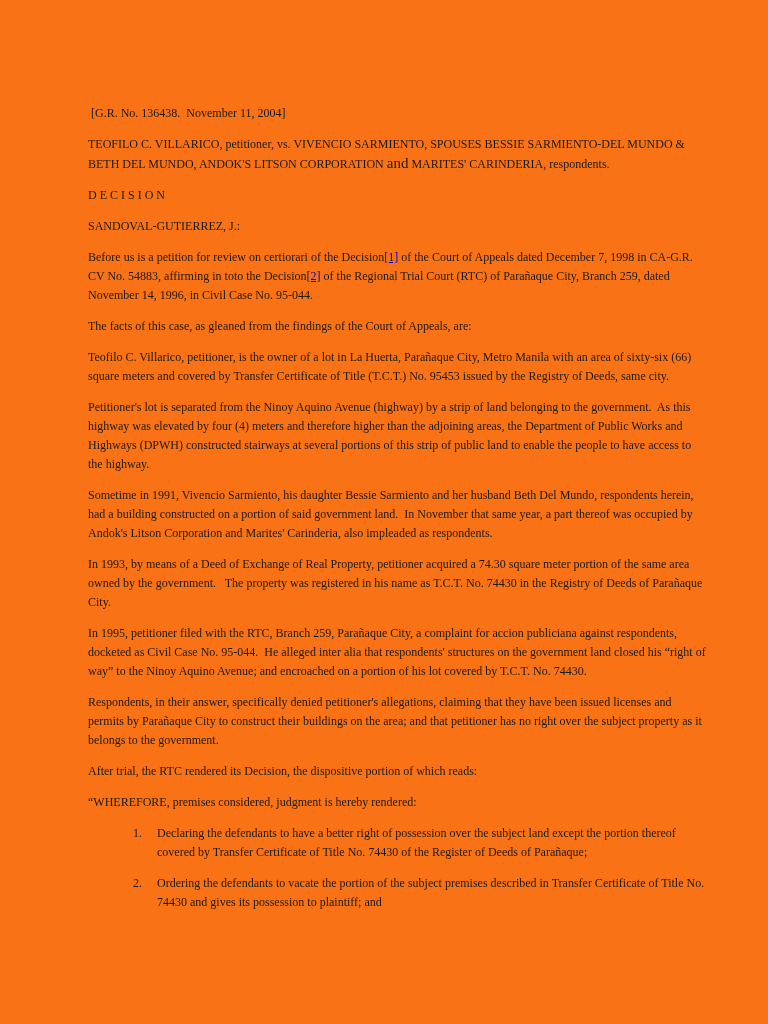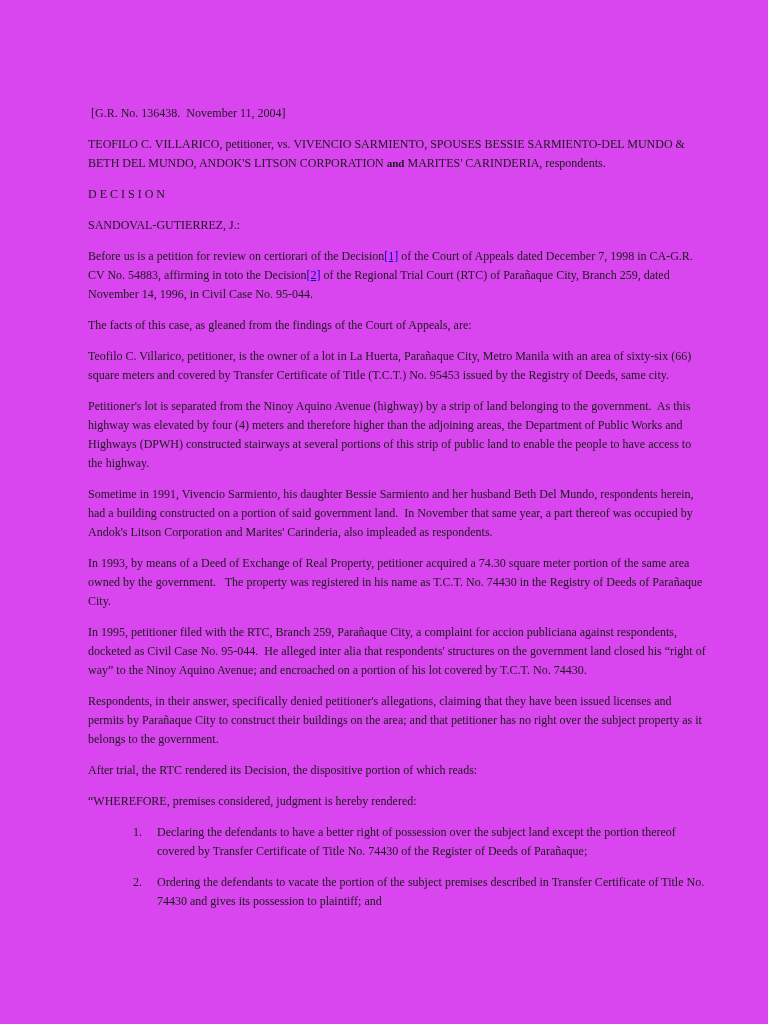--- a/index.html
+++ b/index.html
@@ -1,40 +1,40 @@
 <!DOCTYPE html>
 <html><head>
 <meta charset="utf-8">
 <style>
   html, body { margin: 0; padding: 0; background: #ffffff; }
   .page {
     position: relative;
     width: 768px;
     height: 1024px;
-    background: #d946ef;
+    background: #f97316;
     overflow: hidden;
     font-family: "Liberation Serif", "DejaVu Serif", serif;
     color: #1a1a1a;
   }
   .content {
     position: absolute;
     left: 88px;
     top: 104px;
     width: 620px;
     font-size: 12px;
     line-height: 19px;
     text-align: left;
     white-space: pre-wrap;
   }
   .block { margin: 0 0 12px 0; }
   .list-item { display: flex; margin-left: 45px; }
   .list-number { flex: 0 0 24px; width: 24px; }
   .list-text { flex: 1; }
   .i { }
-  .small { font-size: 11px; font-weight: bold; }
+  .small { font-size: 15px; }
   a.footnote-link { text-decoration: underline; cursor: pointer; }
 </style>
 </head>
 <body>
 
 <div class="page">
   <div class="content" style="color: rgb(26, 26, 26);"><p class="block"><span class=""> [G.R. No. 136438.  November 11, 2004]</span></p><p class="block"><span class="">TEOFILO C. VILLARICO, </span><span class="i ">petitioner, vs.</span><span class=""> VIVENCIO SARMIENTO, SPOUSES BESSIE SARMIENTO-DEL MUNDO &amp; BETH DEL MUNDO, ANDOK'S LITSON CORPORATION </span><span class="small">and</span><span class=""> MARITES' CARINDERIA, </span><span class="i ">respondents.</span></p><p class="block"><span class="">D E C I S I O N</span></p><p class="block"><span class="">SANDOVAL-GUTIERREZ, </span><span class="i ">J</span><span class="">.:</span></p><p class="block"><span class="">Before us is a petition for review on </span><span class="i ">certiorari</span><span class=""> of the Decision</span><a class="footnote-link" href="#" style="color: rgb(0, 0, 204);">[1]</a><span class=""> of the Court of Appeals dated December 7, 1998 in CA-G.R. CV No. 54883, affirming </span><span class="i ">in toto</span><span class=""> the Decision</span><a class="footnote-link" href="#" style="color: rgb(0, 0, 204);">[2]</a><span class=""> of the Regional Trial Court (RTC) of Parañaque City, Branch 259, dated November 14, 1996, in Civil Case No. 95-044.</span></p><p class="block"><span class="">The facts of this case, as gleaned from the findings of the Court of Appeals, are:</span></p><p class="block"><span class="">Teofilo C. Villarico, petitioner, is the owner of a lot in La Huerta, Parañaque City, Metro Manila with an area of sixty-six (66) square meters and covered by Transfer Certificate of Title (T.C.T.) No. 95453 issued by the Registry of Deeds, same city.</span></p><p class="block"><span class="">Petitioner's lot is separated from the Ninoy Aquino Avenue (highway) by a strip of land belonging to the government.  As this highway was elevated by four (4) meters and therefore higher than the adjoining areas, the Department of Public Works and Highways (DPWH) constructed stairways at several portions of this strip of public land to enable the people to have access to the highway.</span></p><p class="block"><span class="">Sometime in 1991, Vivencio Sarmiento, his daughter Bessie Sarmiento and her husband Beth Del Mundo, respondents herein, had a building constructed on a portion of said government land.  In November that same year, a part thereof was occupied by Andok's Litson Corporation and Marites' Carinderia, also impleaded as respondents.</span></p><p class="block"><span class="">In 1993, by means of a Deed of Exchange of Real Property, petitioner acquired a 74.30 square meter portion of the same area owned by the government.   The property was registered in his name as T.C.T. No. 74430 in the Registry of Deeds of Parañaque City.</span></p><p class="block"><span class="">In 1995, petitioner filed with the RTC, Branch 259, Parañaque City, a complaint for </span><span class="i ">accion publiciana</span><span class=""> against respondents, docketed as Civil Case No. 95-044.  He alleged </span><span class="i ">inter alia</span><span class=""> that respondents' structures on the government land closed his “right of way” to the Ninoy Aquino Avenue; and encroached on a portion of his lot covered by T.C.T. No. 74430.</span></p><p class="block"><span class="">Respondents, in their answer, specifically denied petitioner's allegations, claiming that they have been issued licenses and permits by Parañaque City to construct their buildings on the area; and that petitioner has no right over the subject property as it belongs to the government.</span></p><p class="block"><span class="">After trial, the RTC rendered its Decision, the dispositive portion of which reads:</span></p><p class="block"><span class="">“WHEREFORE, premises considered, judgment is hereby rendered:</span></p><div class="block list-item"><span class="list-number">1.</span><span class="list-text"><span class="">Declaring the defendants to have a better right of possession over the subject land except the portion thereof covered by Transfer Certificate of Title No. 74430 of the Register of Deeds of Parañaque;</span></span></div><div class="block list-item"><span class="list-number">2.</span><span class="list-text"><span class="">Ordering the defendants to vacate the portion of the subject premises described in Transfer Certificate of Title No. 74430 and gives its possession to plaintiff; and</span></span></div></div>
 </div>
 
 </body></html>

